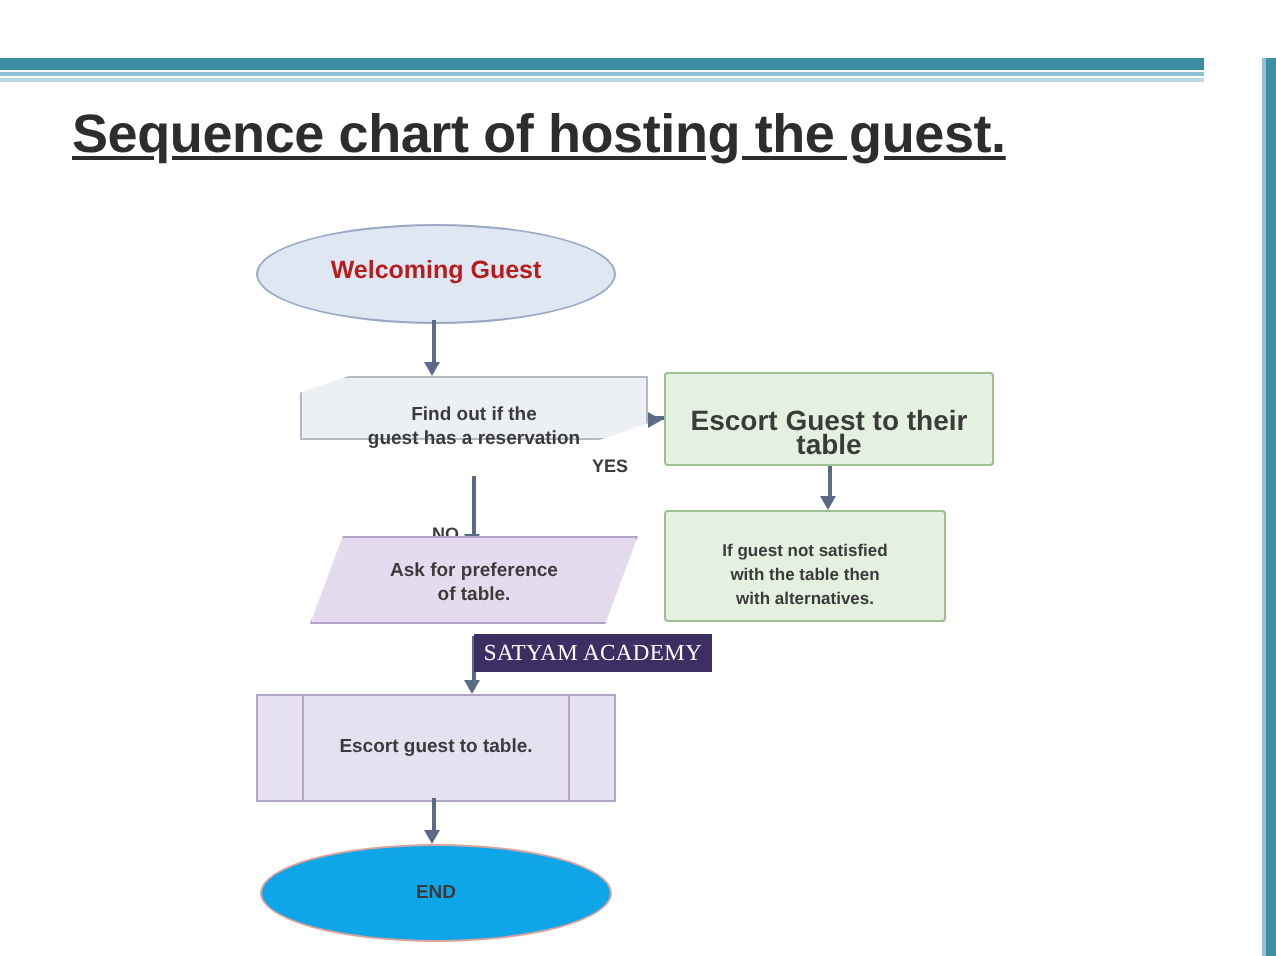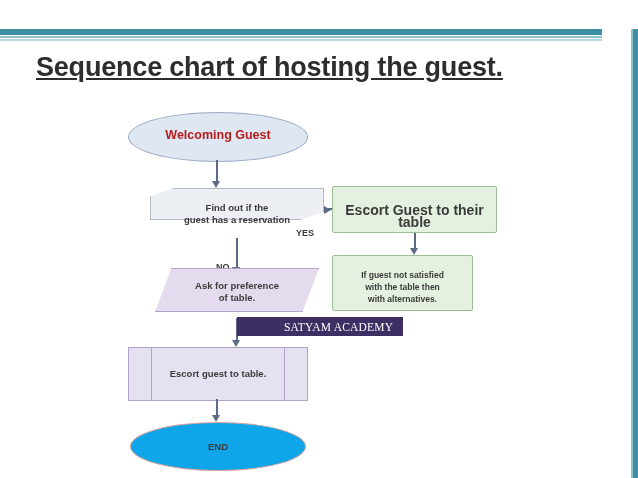--- a/index.html
+++ b/index.html
@@ -246,21 +246,21 @@
   
   .watermark {
     position: absolute;
     left: 237px;
     top: 317px;
     width: 119px;
     height: 19px;
     background: #3d2f63;
     display: flex;
     align-items: center;
-    padding-left: 47px;
+    justify-content: center;
   }
   .watermark .wm-text {
     font-family: "Liberation Serif", serif;
     font-size: 11.5px;
     color: #ffffff;
     letter-spacing: 0.2px;
     white-space: nowrap;
   }
 </style>
 </head>

